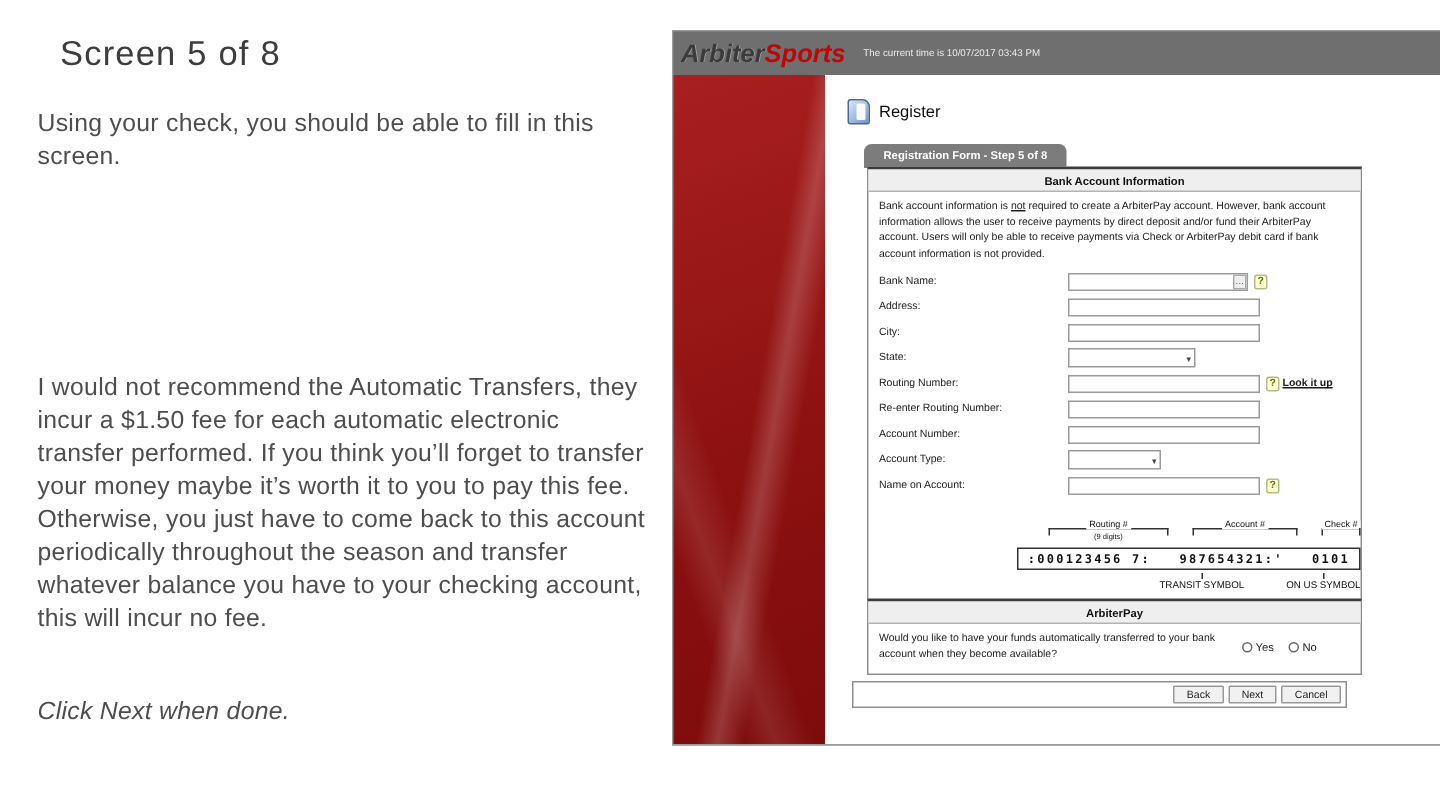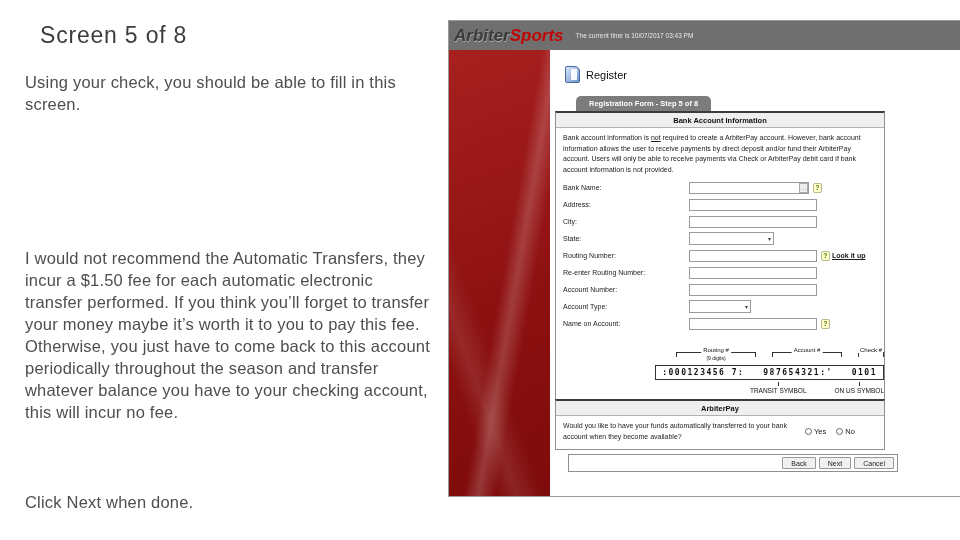--- a/index.html
+++ b/index.html
@@ -6,21 +6,21 @@
   html,body { width:960px; height:540px; overflow:hidden; background:#fff;
               font-family:"Liberation Sans", sans-serif; }
 
   
   .slide-title { position:absolute; left:40px; top:22px; font-size:23px;
                  color:#3d3d3d; letter-spacing:.8px; }
   .slide-block { position:absolute; left:25px; width:408px; color:#4e4e4e;
                  font-size:16.5px; line-height:1.33; letter-spacing:.2px; }
   .blk1 { top:72px; }
   .blk2 { top:248px; }
-  .blk3 { top:492px; }
+  .blk3 { top:464px;font-style:italic; }
 
   
   .shot { position:absolute; left:448px; top:20px; width:573px; height:477px;
           border:1px solid #9a9a9a; background:#0ea5e9; }
   .shot-header { height:29px; background:#6f6f6f; display:flex; align-items:center;
                  position:relative; z-index:2; }
   .logo { font-style:italic; font-weight:bold; font-size:17px; padding-left:5px;
           white-space:nowrap; }
   .logo .la { color:#3a3a3a; text-shadow:.5px .5px 0 rgba(255,255,255,.4); }
   .logo .ls { color:#c00505; }
@@ -39,21 +39,21 @@
   .reg-icon { width:15px; height:17px; border:1px solid #47699e; border-radius:2px 5px 2px 2px;
               background:linear-gradient(135deg,#dbe7f7,#6e93cc); position:relative; }
   .reg-icon::after { content:""; position:absolute; top:2px; right:2px; bottom:2px; left:5px;
                      background:#f7faff; border-radius:1px; }
   .reg-label { font-weight:normal; font-size:11px; color:#101010; }
 
   .tab { position:absolute; left:26px; top:46px; background:#7c7c7c; color:#fff;
          font-weight:bold; font-size:7.5px; padding:3px 13px 4px;
          border-radius:5px 5px 0 0; }
 
-  .panel { position:absolute; left:5px; width:330px; border:1px solid #8f8f8f;
+  .panel { position:absolute; left:28px; width:330px; border:1px solid #8f8f8f;
            border-top:2px solid #3c3c3c; background:#fff; }
   .panel1 { top:61px; }
   .panel2 { top:349px; }
   .panel-h { background:#efefef; border-bottom:1px solid #b3b3b3; text-align:center;
              font-weight:bold; font-size:7.5px; padding:2.5px 0; color:#111; }
 
   .intro { padding:5px 7px 4px; font-size:7px; line-height:1.5; color:#222; }
   .u { text-decoration:underline; }
 
   .frow { display:flex; align-items:center; padding:0 7px; height:17px; }

